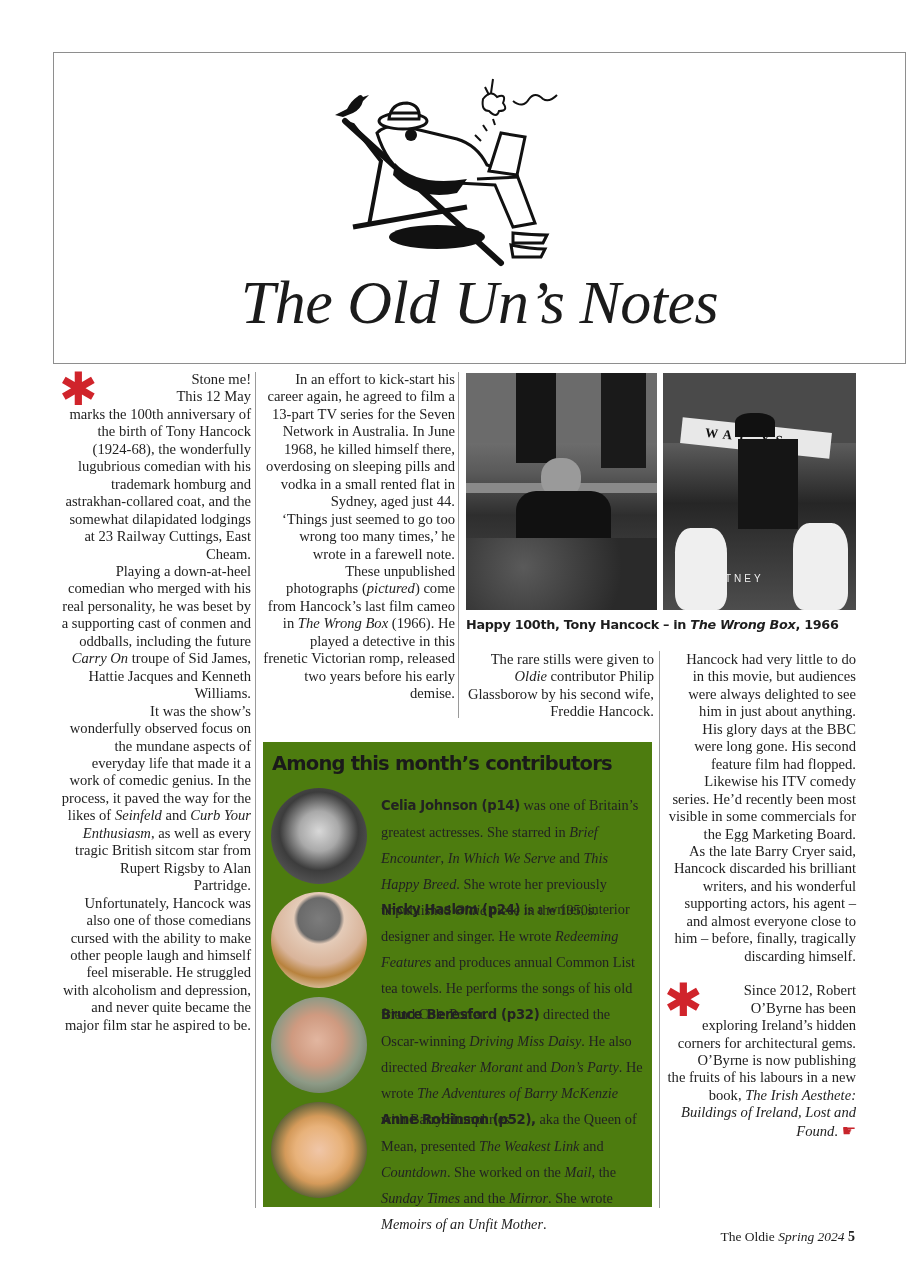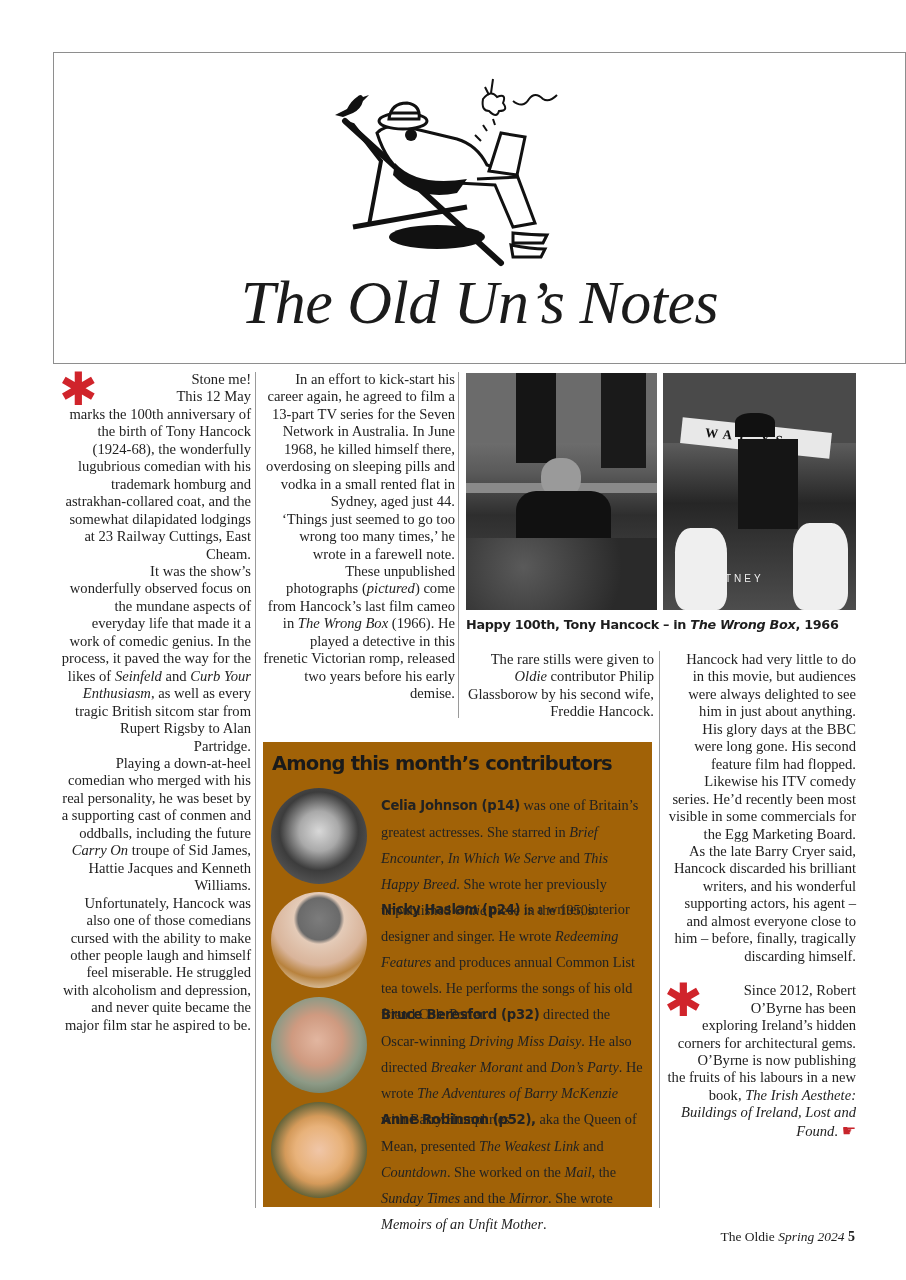--- a/index.html
+++ b/index.html
@@ -44,21 +44,21 @@
 
   .caption {
     position: absolute; left: 466px; top: 617px; width: 400px;
     font-family: "DejaVu Sans", "Liberation Sans", sans-serif; font-weight: bold;
     font-size: 12.8px; color: #1e1e1e; letter-spacing: -0.3px;
   }
   .caption i { font-style: italic; }
 
   .contrib-box {
     position: absolute; left: 263px; top: 742px; width: 389px; height: 465px;
-    background: #a16207;
+    background: #4d7c0f;
   }
   .contrib-title {
     position: absolute; left: 9px; top: 10px;
     font-family: "DejaVu Sans", "Liberation Sans", sans-serif; font-weight: bold;
     font-size: 19.5px; letter-spacing: -0.8px; color: #1a1a1a;
   }
   .contrib {
     position: absolute; left: 8px; width: 375px;
   }
   .contrib .avatar {
@@ -114,22 +114,22 @@
     <path d="M196 158 Q216 160 230 160 L226 168 L196 168 Z" fill="#fff" stroke="#111" stroke-width="3"></path>
     <path d="M194 170 Q214 174 228 174 L224 182 L196 182 Z" fill="#fff" stroke="#111" stroke-width="3"></path>
   </svg>
   <div class="page-title">The Old Un’s Notes</div>
 </div>
 
 <div class="col col1">
   <span class="asterisk">✱</span>
   <p class="noindent">Stone me!</p>
   <p style="text-indent:38px">This 12 May marks the 100th anniversary of the birth of Tony Hancock (1924-68), the wonderfully lugubrious comedian with his trademark homburg and astrakhan-collared coat, and the somewhat dilapidated lodgings at 23 Railway Cuttings, East Cheam.</p>
+  <p><span>Playing a down-at-heel comedian who merged with his real personality, he was beset by a supporting cast of conmen and oddballs, including the future </span><i>Carry On</i><span> troupe of Sid James, Hattie Jacques and Kenneth Williams.</span></p>
   <p><span>It was the show’s wonderfully observed focus on the mundane aspects of everyday life that made it a work of comedic genius. In the process, it paved the way for the likes of </span><i>Seinfeld</i><span> and </span><i>Curb Your Enthusiasm</i><span>, as well as every tragic British sitcom star from Rupert Rigsby to Alan Partridge.</span></p>
-  <p><span>Playing a down-at-heel comedian who merged with his real personality, he was beset by a supporting cast of conmen and oddballs, including the future </span><i>Carry On</i><span> troupe of Sid James, Hattie Jacques and Kenneth Williams.</span></p>
   <p>Unfortunately, Hancock was also one of those comedians cursed with the ability to make other people laugh and himself feel miserable. He struggled with alcoholism and depression, and never quite became the major film star he aspired to be.</p>
 </div>
 
 <div class="vrule" style="left:255px; top:372px; height:836px;"></div>
 
 <div class="col col2">
   <p>In an effort to kick-start his career again, he agreed to film a 13-part TV series for the Seven Network in Australia. In June 1968, he killed himself there, overdosing on sleeping pills and vodka in a small rented flat in Sydney, aged just 44.</p>
   <p>‘Things just seemed to go too wrong too many times,’ he wrote in a farewell note.</p>
   <p><span>These unpublished photographs (</span><i>pictured</i><span>) come from Hancock’s last film cameo in </span><i>The Wrong Box</i><span> (1966). He played a detective in this frenetic Victorian romp, released two years before his early demise.</span></p>
 </div>

